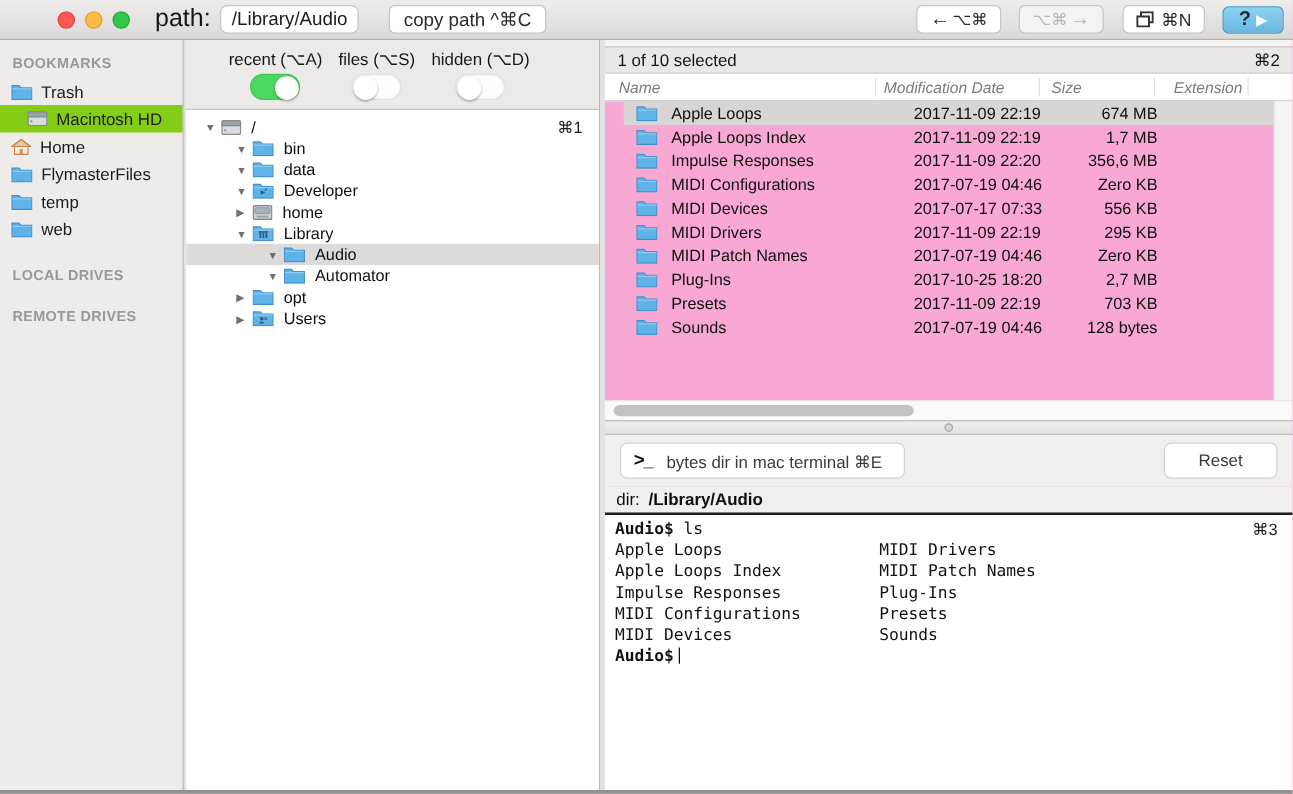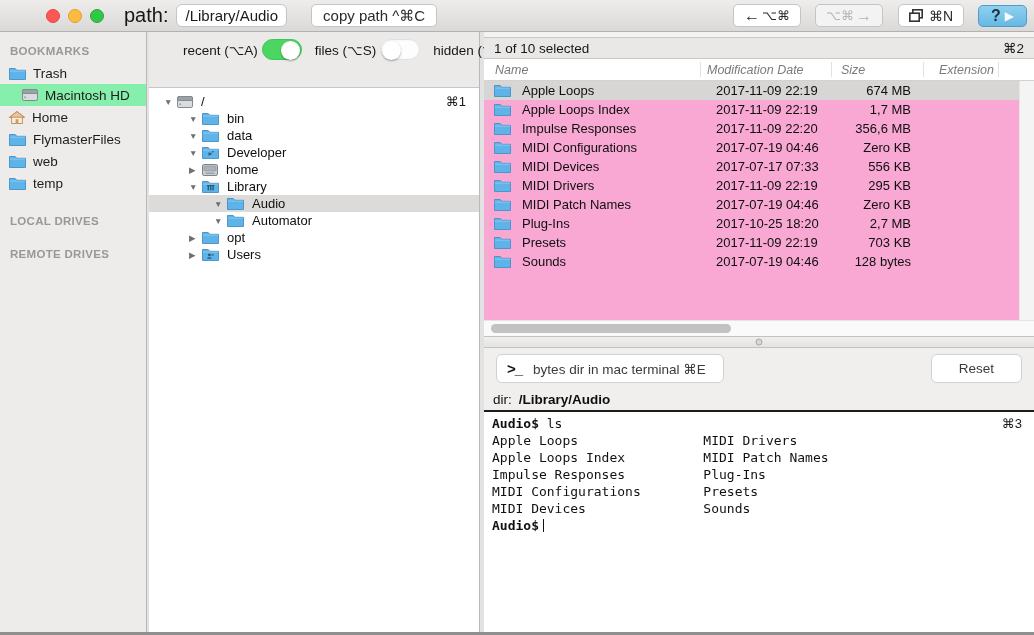--- a/index.html
+++ b/index.html
@@ -51,32 +51,32 @@
   .nav1{margin-left:0;}
   .nav2{margin-left:14px;}
   
   .sidebar{
     position:absolute;top:32px;left:0;width:146px;bottom:3px;
     background:#edecea;border-right:1px solid #b9b9b9;
   }
   .sb-header{margin:13px 0 5px 10px;font-size:11.5px;font-weight:bold;color:#989898;letter-spacing:.3px;}
   .sb-header.spaced{margin-top:21px;}
   .sb-item{height:22px;display:flex;align-items:center;padding-left:9px;gap:7px;font-size:13.5px;color:#1c1c1e;cursor:default;}
-  .sb-item.selected{background:#86efac;padding-left:22px;}
+  .sb-item.selected{background:#84cc16;padding-left:22px;}
   .icon{display:inline-flex;align-items:center;}
   
   .middle{
     position:absolute;top:32px;left:149px;width:331px;bottom:3px;
     background:#fff;border-right:1px solid #b9b9b9;box-sizing:border-box;
   }
   .filter-bar{
     height:56px;background:#ebeae9;border-bottom:1px solid #c6c6c6;
     display:flex;align-items:flex-start;padding-left:34px;gap:13px;box-sizing:border-box;padding-top:7px;
   }
-  .filter-group{display:flex;flex-direction:row;align-items:center;gap:4px;}
+  .filter-group{display:flex;flex-direction:column;align-items:center;gap:4px;}
   .filter-label{font-size:13.5px;color:#161616;white-space:nowrap;}
   .switch{width:40px;height:21px;border-radius:11px;position:relative;box-sizing:border-box;}
   .switch.on{background:#4bd661;border:1px solid #3fc457;}
   .switch.off{background:#fdfdfd;border:1px solid #e1e1e1;box-shadow:inset 0 0 2px rgba(0,0,0,.08);}
   .knob{position:absolute;top:0.5px;width:19px;height:19px;border-radius:50%;background:#fff;
         box-shadow:0 1px 2px rgba(0,0,0,.35);}
   .switch.on .knob{right:0.5px;}
   .switch.off .knob{left:0.5px;}
   .tree{position:absolute;top:57px;left:0;right:0;bottom:0;background:#fff;padding-top:4px;}
   .tree-row{height:17px;display:flex;align-items:center;font-size:13px;color:#0f0f0f;position:relative;}
@@ -96,21 +96,21 @@
   }
   .status-bar .sc{margin-left:auto;}
   .t-header{height:21px;flex:none;background:#fff;border-bottom:1px solid #d2d2d2;display:flex;align-items:center;
             font-size:12.5px;color:#7b7b7b;}
   .hc{box-sizing:border-box;border-right:1px solid #e2e2e2;height:15px;display:flex;align-items:center;font-style:italic;}
   .hc.c0{width:217px;padding-left:11px;}
   .hc.c1{width:131px;padding-left:6px;}
   .hc.c2{width:92px;padding-left:9px;}
   .hc.c3{width:75px;padding-left:15px;text-align:right;}
   .hc.c4{flex:1;border-right:none;}
-  .rows-region{height:239px;flex:none;display:flex;}
+  .rows-region{height:239px;flex:none;display:flex;margin-left:15px;}
   .rows{flex:1;}
   .vstrip{width:14px;background:#f5f4f4;border-left:1px solid #e6e6e6;flex:none;}
   .t-row{height:19px;display:flex;align-items:center;font-size:13px;color:#0f0f0f;}
   .t-row.selected{background:#d7d6d5;}
   .c-name{width:217px;box-sizing:border-box;padding-left:10px;display:flex;align-items:center;gap:11px;white-space:nowrap;overflow:hidden;}
   .c-date{width:131px;box-sizing:border-box;padding-left:15px;white-space:nowrap;}
   .c-size{width:92px;box-sizing:border-box;padding-right:13px;text-align:right;white-space:nowrap;}
   .c-ext{flex:1;}
   .hscroll{height:15px;flex:none;background:#fafafa;border-top:1px solid #e4e4e4;position:relative;}
   .hthumb{position:absolute;left:7px;top:3px;width:240px;height:9px;border-radius:5px;background:#c2c2c2;}
@@ -222,30 +222,30 @@
           </span>
           <span>FlymasterFiles</span>
         </div>
         <div class="sb-item">
           <span class="icon">
             <svg width="17" height="13" viewBox="0 0 17 13">
               <path d="M0.5,1.5 L6.2,1.5 L7.9,3.3 L16.5,3.3 L16.5,12.5 L0.5,12.5 Z" fill="#5EB3E8" stroke="#4390C6" stroke-width="0.9"></path>
               <path d="M0.9,4.1 L16.1,4.1" stroke="#90CCF0" stroke-width="0.9"></path>
             </svg>
           </span>
+          <span>temp</span>
+        </div>
+        <div class="sb-item">
+          <span class="icon">
+            <svg width="17" height="13" viewBox="0 0 17 13">
+              <path d="M0.5,1.5 L6.2,1.5 L7.9,3.3 L16.5,3.3 L16.5,12.5 L0.5,12.5 Z" fill="#5EB3E8" stroke="#4390C6" stroke-width="0.9"></path>
+              <path d="M0.9,4.1 L16.1,4.1" stroke="#90CCF0" stroke-width="0.9"></path>
+            </svg>
+          </span>
           <span>web</span>
-        </div>
-        <div class="sb-item">
-          <span class="icon">
-            <svg width="17" height="13" viewBox="0 0 17 13">
-              <path d="M0.5,1.5 L6.2,1.5 L7.9,3.3 L16.5,3.3 L16.5,12.5 L0.5,12.5 Z" fill="#5EB3E8" stroke="#4390C6" stroke-width="0.9"></path>
-              <path d="M0.9,4.1 L16.1,4.1" stroke="#90CCF0" stroke-width="0.9"></path>
-            </svg>
-          </span>
-          <span>temp</span>
         </div>
         <div class="sb-header spaced">LOCAL DRIVES</div>
         <div class="sb-header spaced">REMOTE DRIVES</div>
       </div>
   </div>
 
   <div class="middle">
     <div class="filter-bar">
         <div class="filter-group">
           <div class="filter-label">recent (⌥A)</div>

